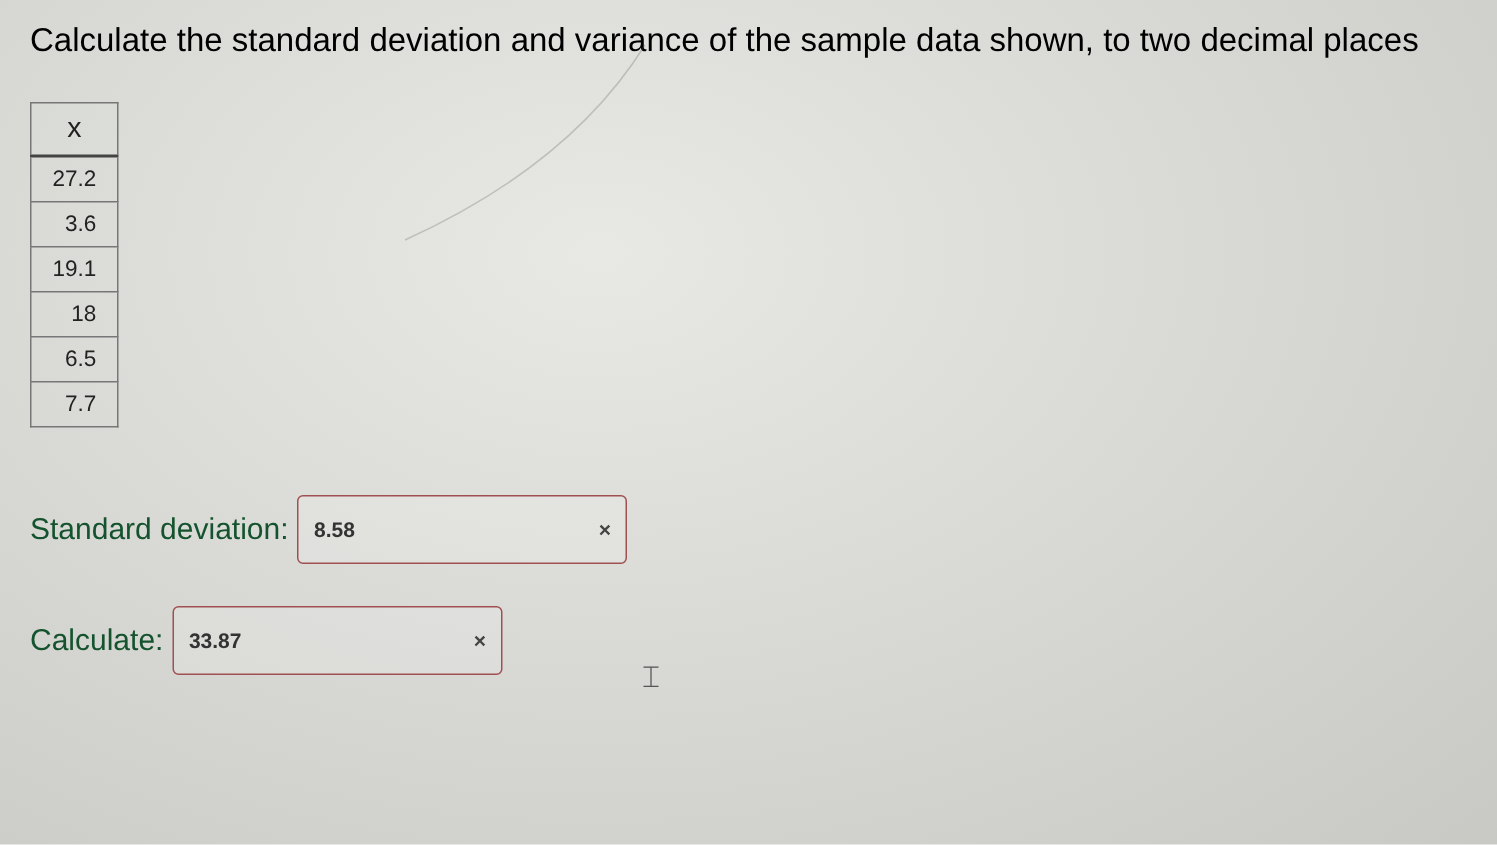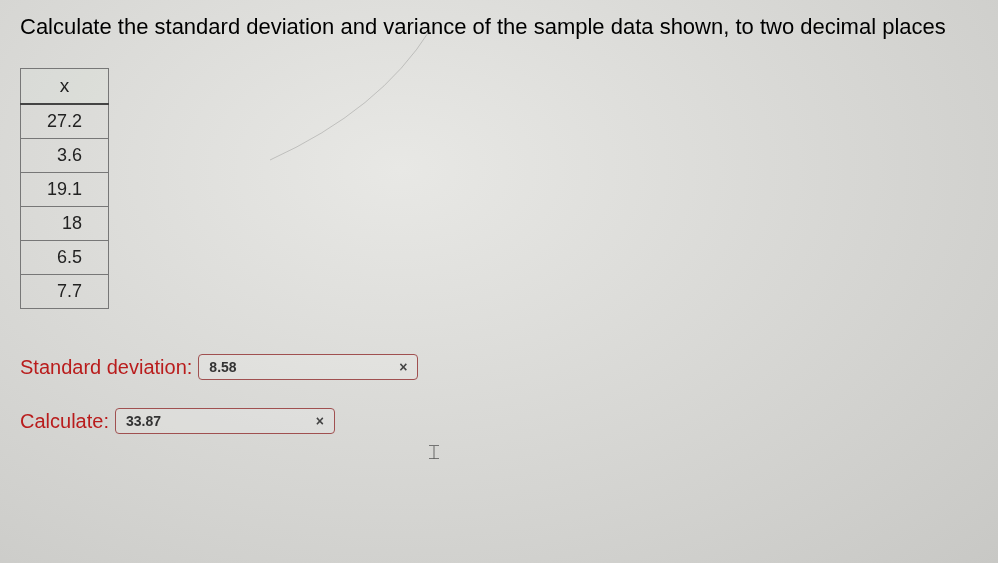--- a/index.html
+++ b/index.html
@@ -31,42 +31,42 @@
       border: 1px solid #777;
       padding: 6px 22px;
       font-weight: normal;
       font-size: 19px;
       text-align: center;
       background: rgba(220, 230, 220, 0.2);
       border-bottom: 2px solid #444;
     }
     .data-table td {
       border: 1px solid #777;
-      padding: 6px 26px;
-      font-size: 18px;
+      padding: 6px 14px;
+      font-size: 15px;
       text-align: right;
       min-width: 55px;
     }
     .answer-block {
       margin-bottom: 28px;
       display: flex;
       align-items: center;
     }
     .answer-label {
       font-size: 20px;
-      color: #b91c1c;
+      color: #14532d;
       margin-right: 6px;
     }
     .answer-input {
       display: inline-flex;
       align-items: center;
       justify-content: space-between;
       border: 1px solid #a05050;
       border-radius: 4px;
-      padding: 4px 10px;
+      padding: 14px 10px;
       background: rgba(255,255,255,0.15);
       font-size: 14px;
       font-weight: bold;
       color: #333;
       min-width: 220px;
     }
     .answer-value {
       flex: 1;
     }
     .close-x {

